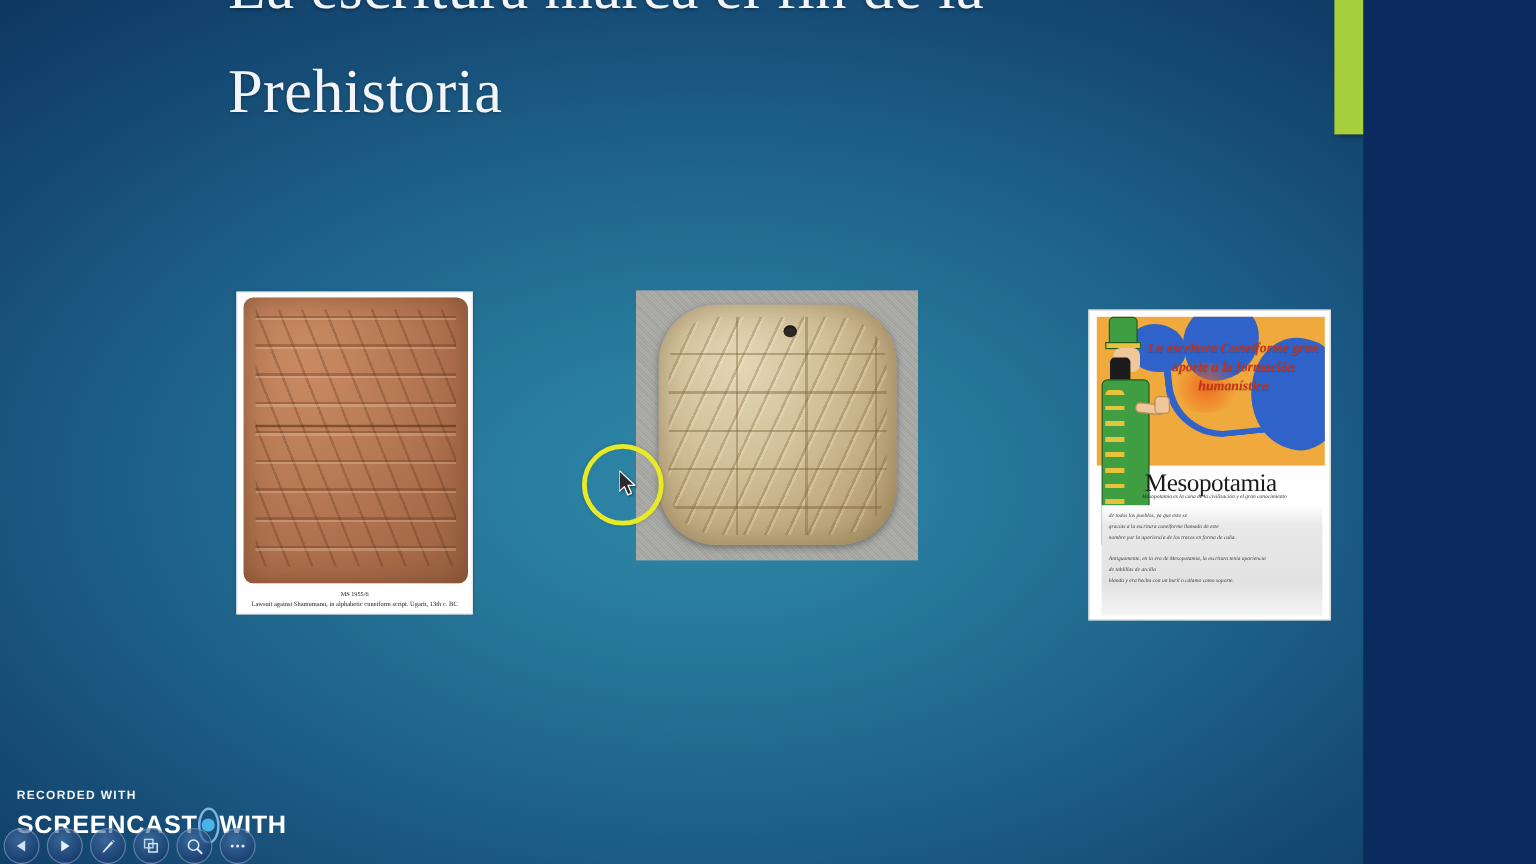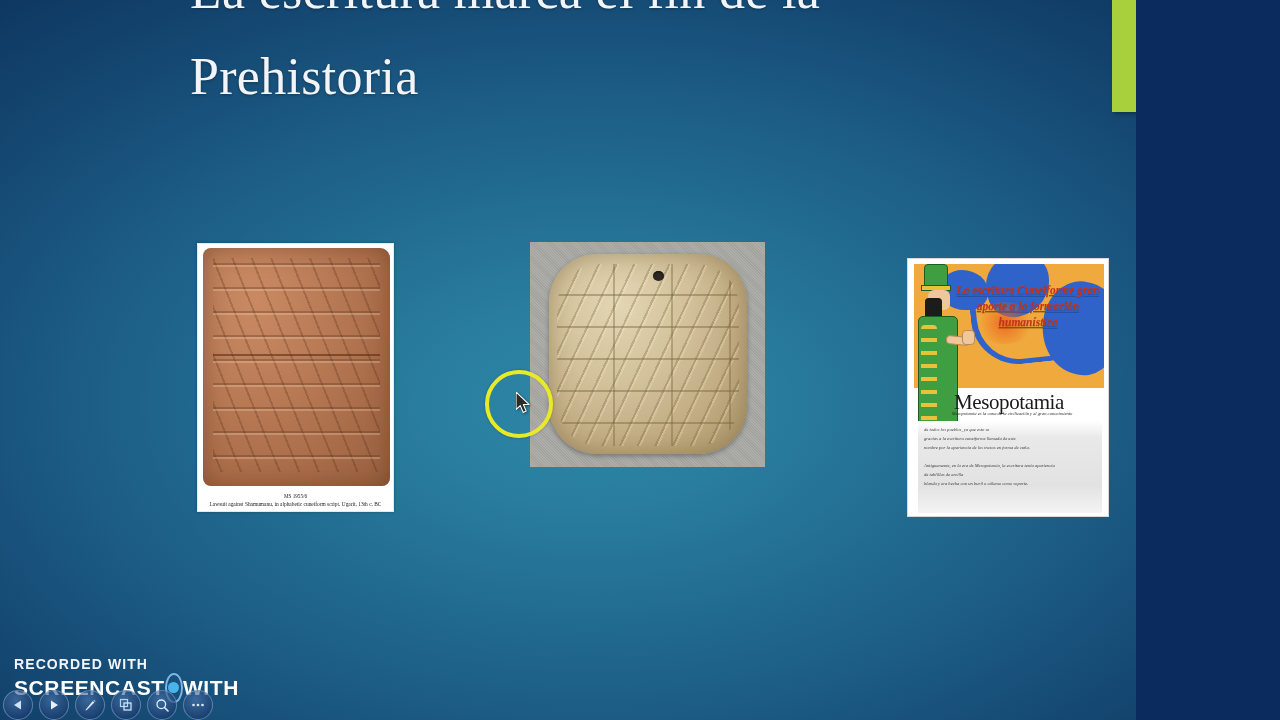--- a/index.html
+++ b/index.html
@@ -183,21 +183,20 @@
   #poster-map .map-text {
     position:absolute; left:42px; top:18px; right:4px;
     color:#c4341b;
     font-family:"Liberation Serif", serif;
     font-style:italic;
     font-weight:700;
     font-size:11.5px;
     line-height:16px;
     text-align:center;
     text-shadow:0 1px 1px rgba(0,0,0,0.18);
-    text-decoration:underline;
   }
   
   #poster-figure { position:absolute; left:4px; top:5px; width:58px; height:205px; }
   #poster-figure .hat   { position:absolute; left:12px; top:0;  width:24px; height:24px; background:#3f9e42; border-radius:4px 4px 0 0; border:1px solid #1f5c22;}
   #poster-figure .hat-b { position:absolute; left:9px;  top:21px; width:30px; height:6px; background:#e8c23a; border:1px solid #1f5c22;}
   #poster-figure .face  { position:absolute; left:16px; top:26px; width:22px; height:20px; background:#f0c79a; border-radius:6px;}
   #poster-figure .beard { position:absolute; left:13px; top:34px; width:17px; height:34px; background:#1c1c1c; border-radius:4px 4px 9px 9px;}
   #poster-figure .robe  { position:absolute; left:6px;  top:52px; width:40px; height:140px; background:#3f9e42; border:1px solid #1f5c22; border-radius:5px 5px 3px 3px;}
   #poster-figure .robe::before {
     content:""; position:absolute; left:2px; top:8px; width:16px; height:120px;
@@ -258,21 +257,21 @@
   
   #watermark {
     position:absolute;
     left:14px; top:658px;
     width:225px; height:52px;
     pointer-events:none;
     user-select:none;
   }
   #watermark .wm-small {
     color:#f2f5fb;
-    font-size:14px;
+    font-size:10px;
     font-weight:700;
     letter-spacing:1.1px;
     line-height:12px;
   }
   #watermark .wm-row {
     display:flex; align-items:center; gap:0;
     margin-top:3px;
   }
   #watermark .wm-word {
     color:#ffffff;

